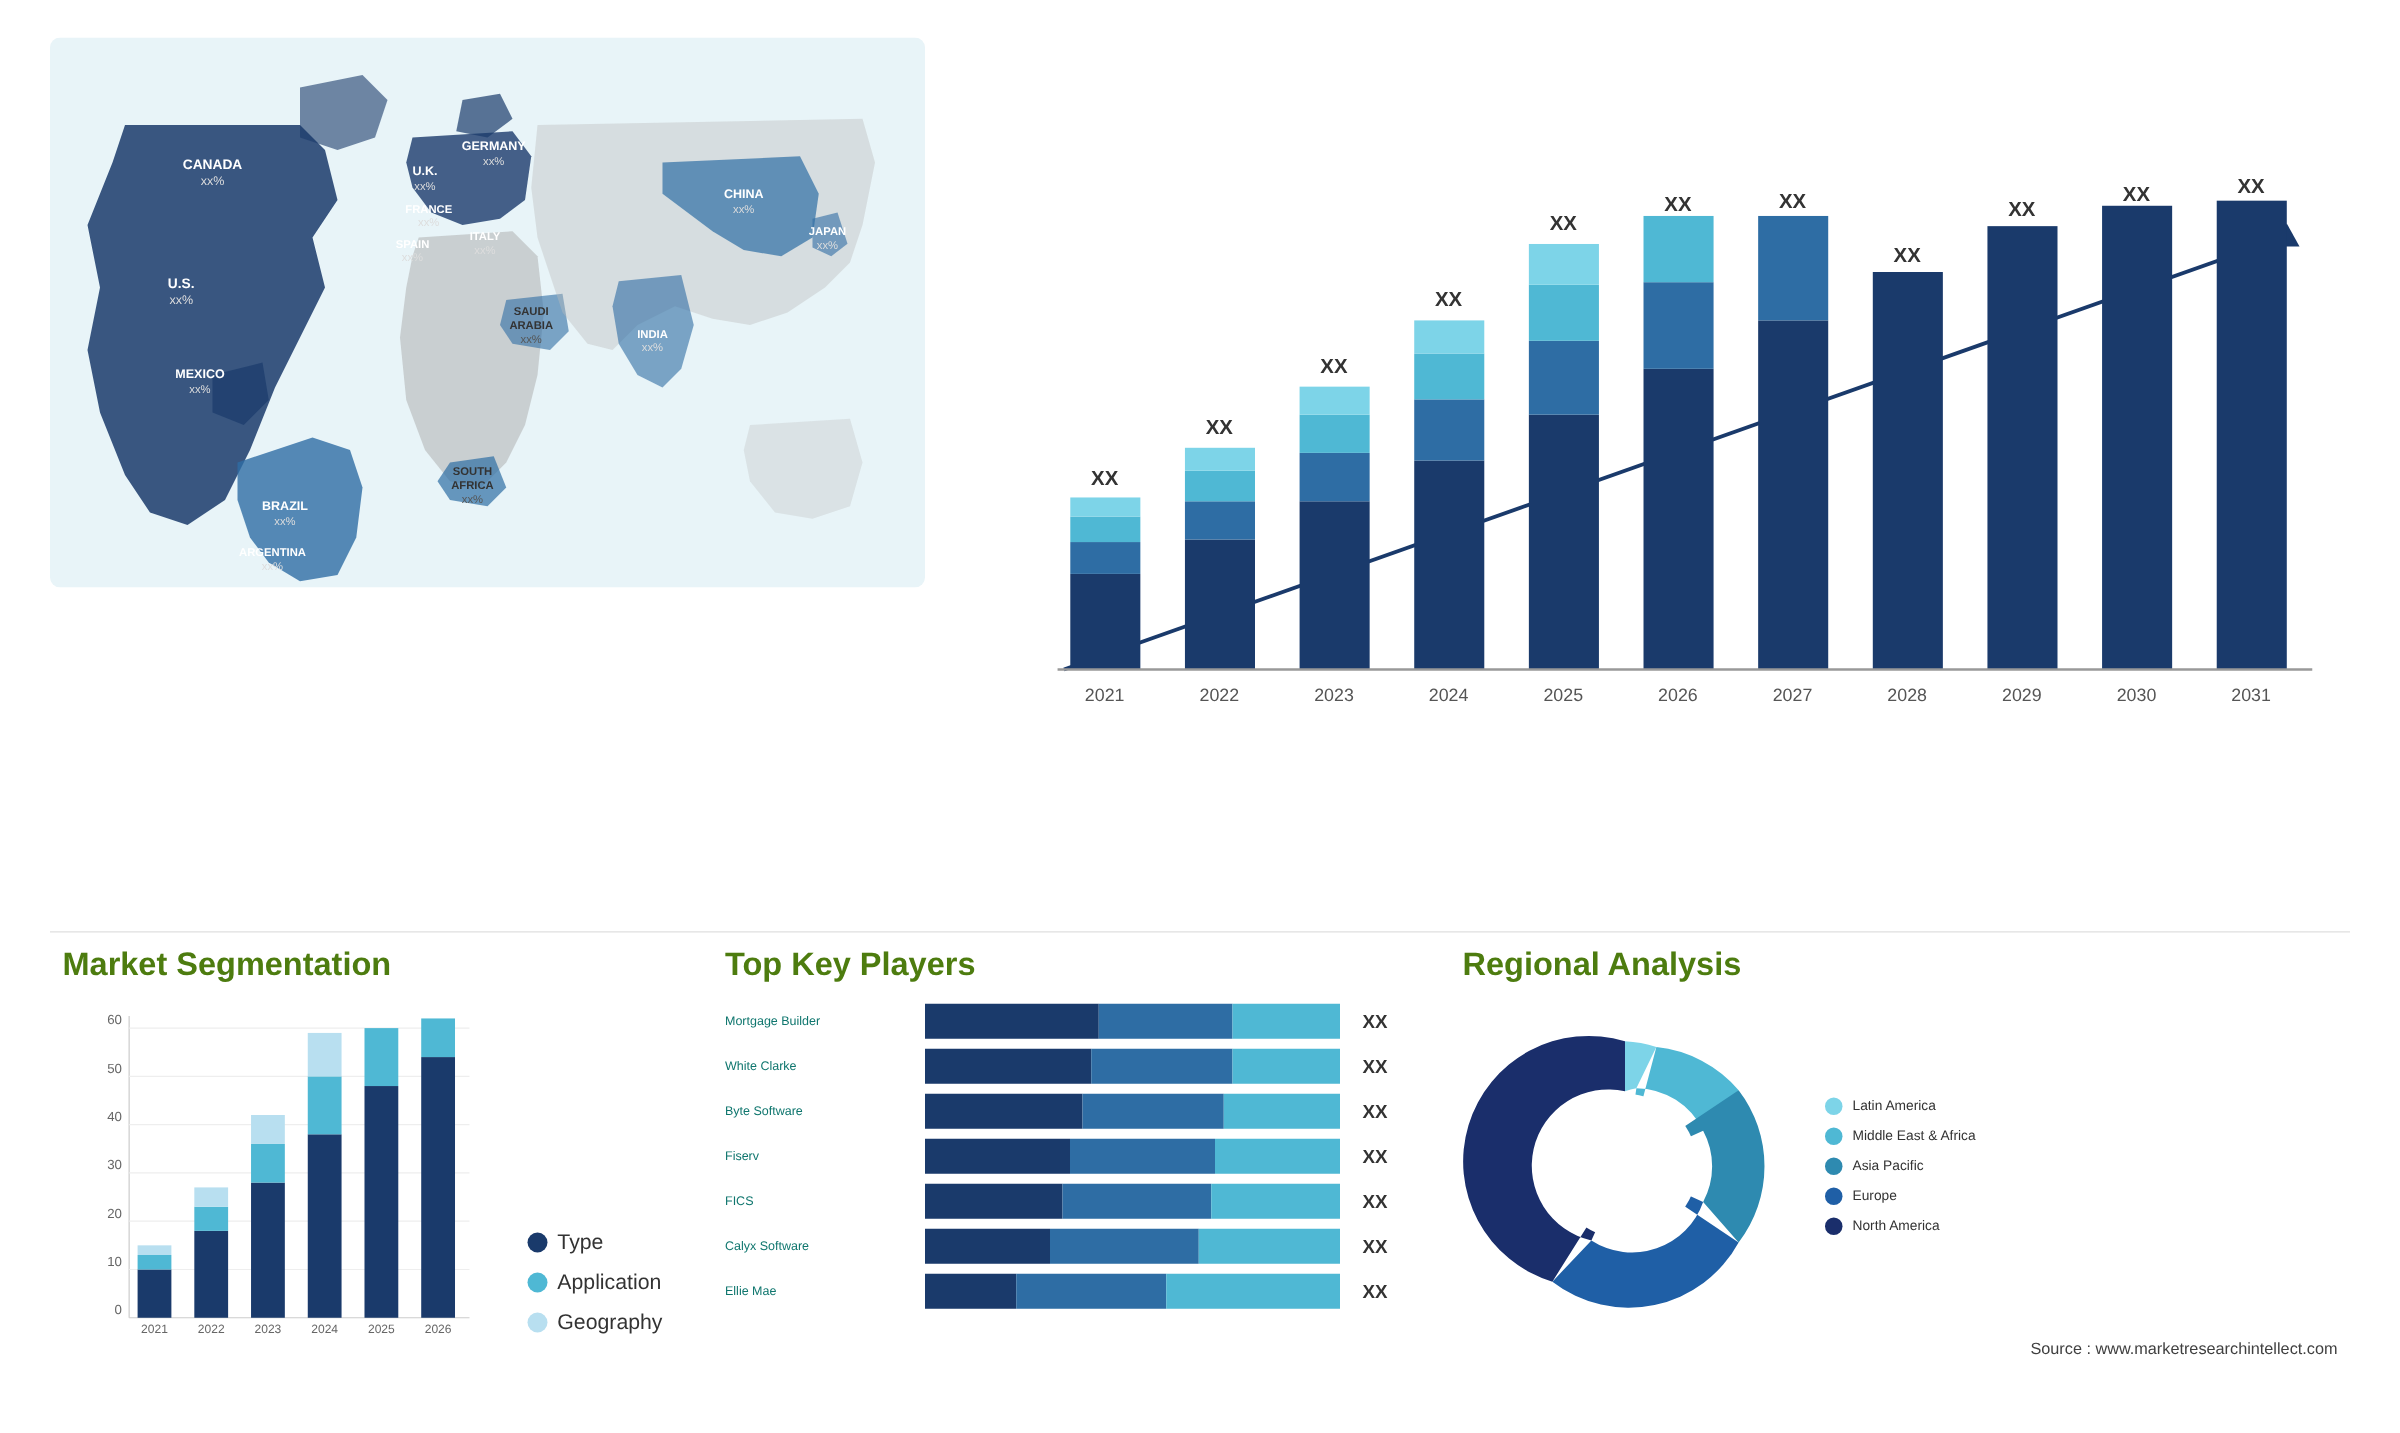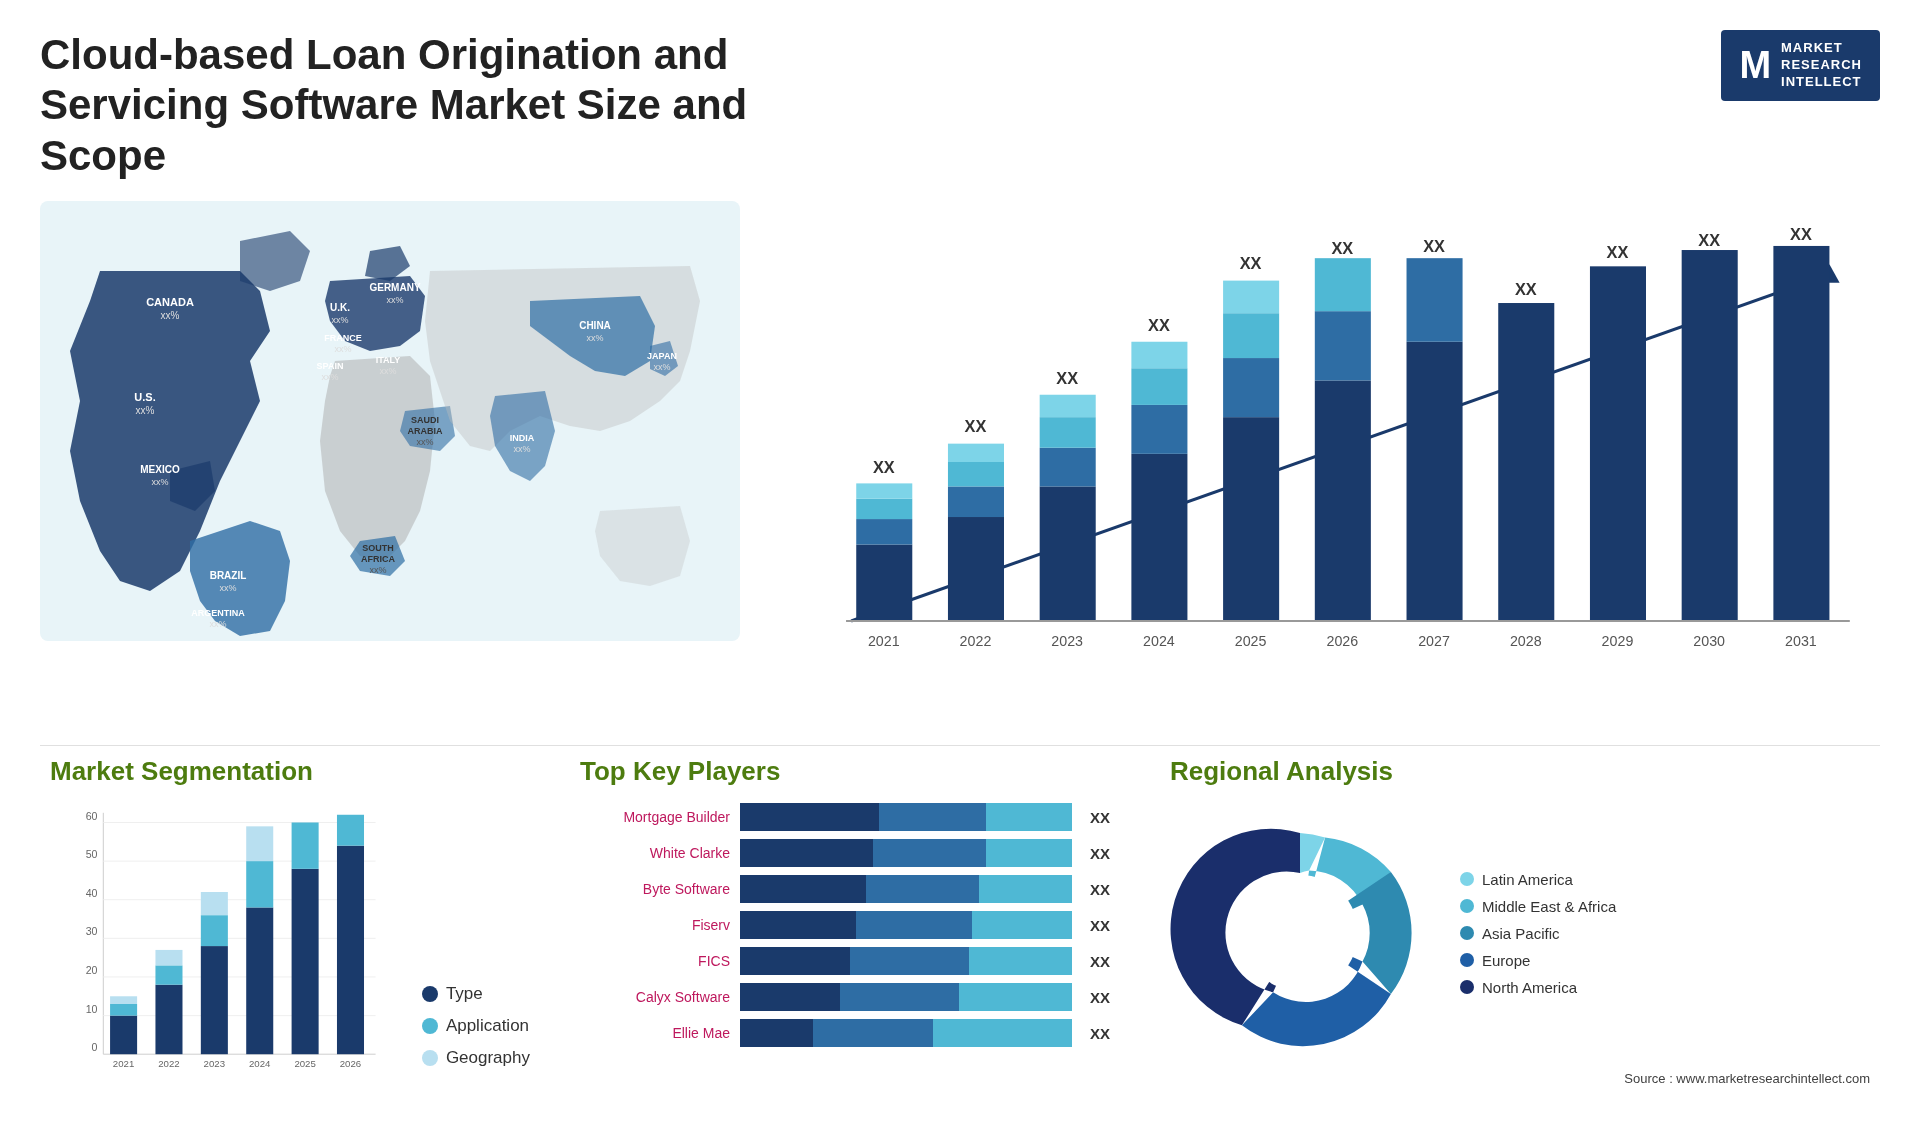--- a/index.html
+++ b/index.html
@@ -154,25 +154,24 @@
       flex-direction: column;
       gap: 8px;
       margin-top: 8px;
     }
     .player-row {
       display: flex;
       align-items: center;
       gap: 10px;
     }
     .player-name {
-      font-size: 14px;
-      color: #be185d;
+      font-size: 10px;
+      color: #0f766e;
       width: 150px;
       flex-shrink: 0;
-      text-align: right;
     }
     .player-bar-container {
       flex: 1;
       height: 28px;
       display: flex;
     }
     .player-bar-seg1 {
       background: #1a3a6b;
     }
     .player-bar-seg2 {
@@ -207,21 +206,21 @@
     }
     .regional-legend {
       display: flex;
       flex-direction: column;
       gap: 10px;
     }
     .reg-legend-item {
       display: flex;
       align-items: center;
       gap: 8px;
-      font-size: 15px;
+      font-size: 11px;
       color: #333;
     }
     .reg-dot {
       width: 14px;
       height: 14px;
       border-radius: 50%;
     }
 
     
     .source-text {
@@ -236,33 +235,20 @@
       border: none;
       border-top: 1px solid #e0e0e0;
       margin: 10px 0;
     }
   </style>
 </head>
 <body>
 
 <div class="page-container">
 
-  <div class="header">
-    <h1 class="title">Cloud-based Loan Origination and Servicing Software Market Size and Scope</h1>
-    <div class="logo-area">
-      <div class="logo-box">
-        <span class="logo-m">M</span>
-        <div class="logo-text">
-          <span>MARKET</span>
-          <span>RESEARCH</span>
-          <span>INTELLECT</span>
-        </div>
-      </div>
-    </div>
-  </div>
 
   <div class="top-row">
 
     <div class="map-section">
       <div class="map-svg-container">
         <svg viewBox="0 0 700 440" width="700" height="440">
 
           <rect width="700" height="440" fill="#e8f4f8" rx="8"></rect>
 
           <path d="M60,70 L200,70 L220,90 L230,130 L210,160 L220,200 L200,240 L180,280 L160,330 L140,370 L110,390 L80,380 L60,350 L40,300 L30,250 L40,200 L30,150 L50,100 Z" fill="#1a3a6b" opacity="0.85"></path>

